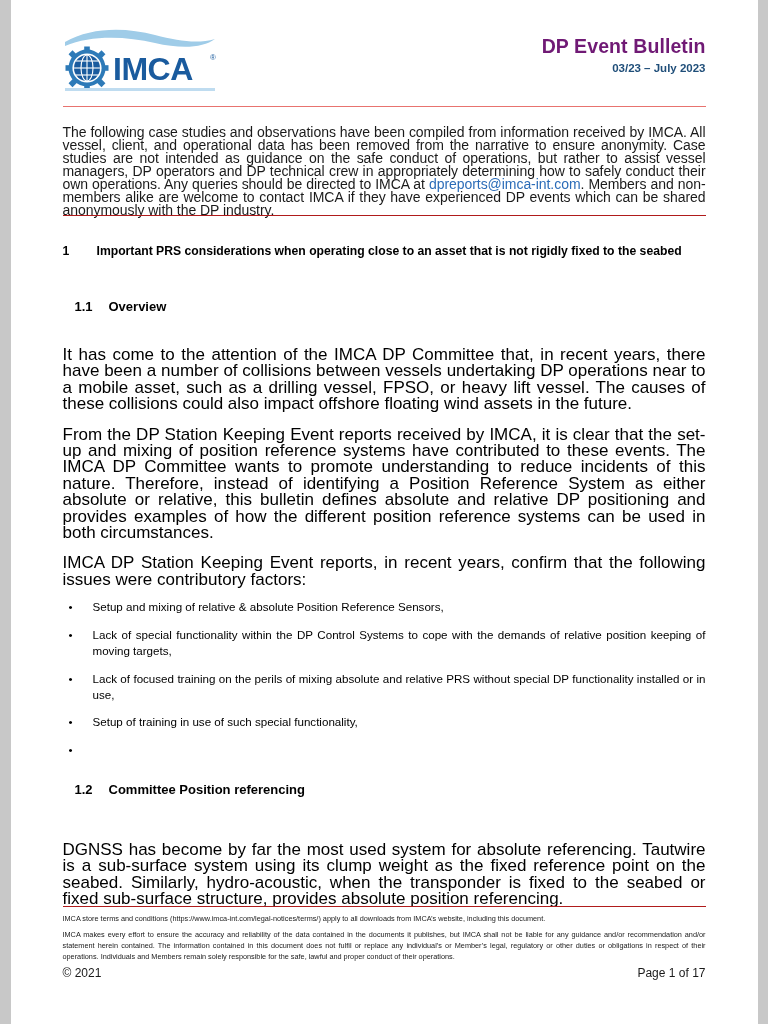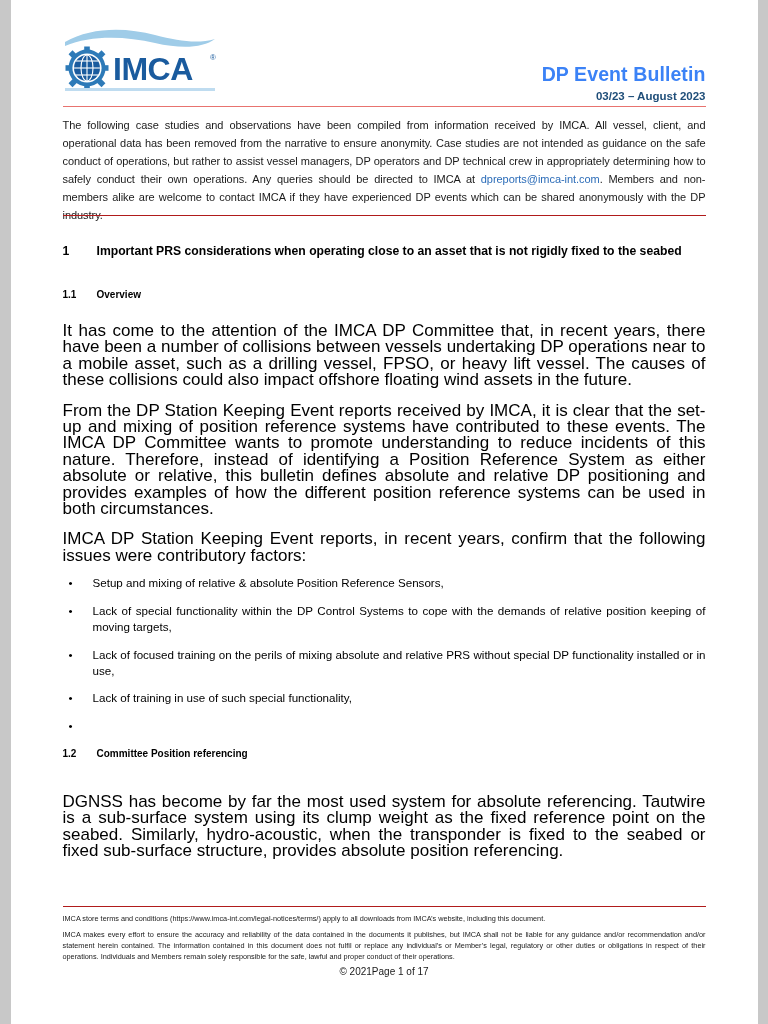--- a/index.html
+++ b/index.html
@@ -37,27 +37,26 @@
   }
   .logo-svg { display: block; }
 
   .header-right {
     position: absolute;
     right: 0;
     top: 8px;
     text-align: right;
   }
   .doc-title {
-    color: #3b82f6;
+    color: #701a75;
     font-size: 19.5px;
     font-weight: bold;
     letter-spacing: 0.1px;
     line-height: 24px;
     white-space: nowrap;
-    margin-top: 28px;
   }
   .doc-subtitle {
     color: #1f4e79;
     font-size: 11.5px;
     font-weight: bold;
     line-height: 17px;
     margin-top: 2px;
     white-space: nowrap;
   }
 
@@ -78,23 +77,23 @@
   }
   #rule-top    { top: 106px; }
   #rule-intro  { top: 215px; }
   #rule-footer { top: 906px; }
 
   
   .intro {
     position: absolute;
     left: 52px;
     right: 52px;
-    top: 116px;
-    font-size: 11px;
-    line-height: 18px;
+    top: 126px;
+    font-size: 14px;
+    line-height: 13px;
     color: #1a1a1a;
     text-align: justify;
     letter-spacing: -0.05px;
   }
   .intro a, .link {
     color: #2b6cb8;
     text-decoration: none;
   }
 
   
@@ -107,23 +106,23 @@
   }
   h2.sec {
     font-size: 12.2px;
     font-weight: bold;
     margin: 0;
     line-height: 16px;
     display: flex;
   }
   h2.sec .num { width: 34px; flex: none; }
   h3.sub {
-    font-size: 10px;
+    font-size: 13px;
     font-weight: bold;
-    margin: 0;
+    margin: 12px;
     line-height: 16px;
     display: flex;
   }
   h3.sub .num { width: 34px; flex: none; }
 
   p.body {
     font-size: 17px;
     line-height: 16.4px;
     text-align: justify;
     margin: 0;
@@ -168,24 +167,24 @@
     color: #1a1a1a;
     text-align: justify;
   }
   .footer .f-line1 { margin-bottom: 5px; }
   .footer .f-block { }
   .footer-bottom {
     position: absolute;
     left: 52px;
     right: 52px;
     top: 966px;
-    font-size: 10px;
+    font-size: 12px;
     color: #1a1a1a;
     display: flex;
-    justify-content: center;
+    justify-content: space-between;
   }
 </style>
 </head>
 <body>
 
 <div class="page">
 
   <div class="header">
 
     <div class="logo-wrap">
@@ -221,21 +220,21 @@
 
         <text x="50" y="54" font-family="Liberation Sans, sans-serif" font-size="32" font-weight="bold" fill="#1a5b9e" letter-spacing="-0.5">IMCA</text>
         <text x="147" y="34" font-family="Liberation Sans, sans-serif" font-size="8" fill="#1a5b9e">®</text>
 
         <rect x="2" y="62" width="150" height="3" fill="#bfdcf0"></rect>
       </svg>
     </div>
 
     <div class="header-right">
       <div class="doc-title">DP Event Bulletin</div>
-      <div class="doc-subtitle">03/23 – August 2023</div>
+      <div class="doc-subtitle">03/23 – July 2023</div>
     </div>
   </div>
 
   <div class="rule-light" id="rule-top"></div>
 
   <div class="intro"><span>The following case studies and observations have been compiled from information received by IMCA. All vessel, client, and operational data has been removed from the narrative to ensure anonymity.  Case studies are not intended as guidance on the safe conduct of operations, but rather to assist vessel managers, DP operators and DP technical crew in appropriately determining how to safely conduct their own operations. Any queries should be directed to IMCA at </span><a class="link" href="#">dpreports@imca-int.com</a><span>. Members and non-members alike are welcome to contact IMCA if they have experienced DP events which can be shared anonymously with the DP industry.</span></div>
 
   <div class="rule-dark" id="rule-intro"></div>
 
   <div class="content">
@@ -277,21 +276,21 @@
         <span>Lack of special functionality within the DP Control Systems to cope with the demands of relative position keeping of moving targets,</span>
       </li>
       <div class="sp-11"></div>
       <li>
         <span class="dot">•</span>
         <span>Lack of focused training on the perils of mixing absolute and relative PRS without special DP functionality installed or in use,</span>
       </li>
       <div class="sp-11"></div>
       <li>
         <span class="dot">•</span>
-        <span>Lack of training in use of such special functionality,</span>
+        <span>Setup of training in use of such special functionality,</span>
       </li>
       <div class="sp-11"></div>
       <li>
         <span class="dot">•</span>
       </li>
     </ul>
 
     <div class="sp-28"></div>
 
     <h3 class="sub">

